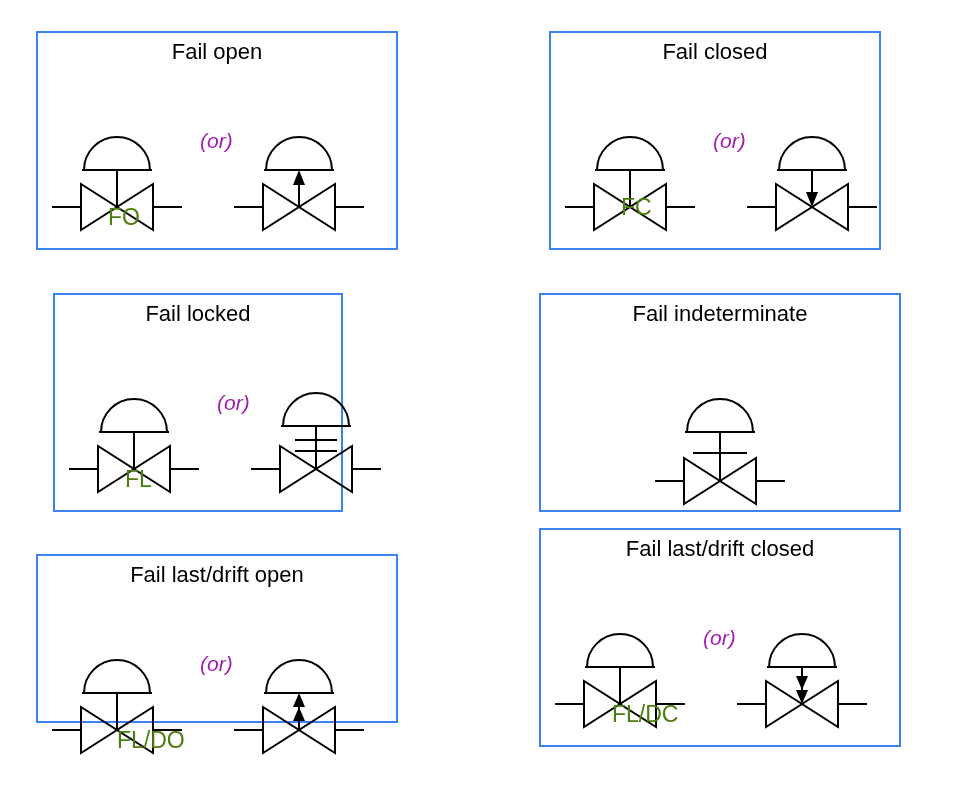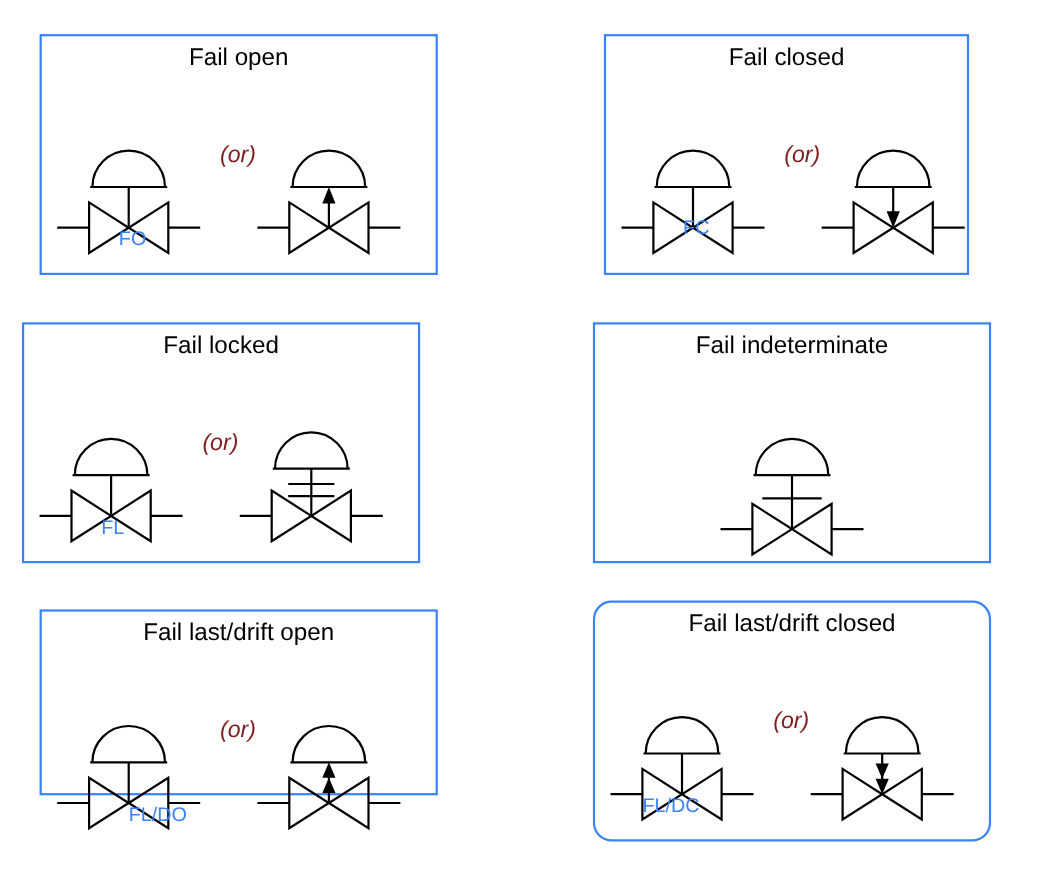--- a/index.html
+++ b/index.html
@@ -39,34 +39,34 @@
     text-align: center;
     font-size: 22px;
     line-height: 26px;
     font-family: "Liberation Sans", sans-serif;
     color: #000000;
     white-space: nowrap;
   }
 
   .panel-code {
     position: absolute;
-    font-size: 18px;
+    font-size: 23px;
     line-height: 26px;
     font-family: "Liberation Sans", sans-serif;
-    color: #3b82f6;
+    color: #4d7c0f;
     white-space: nowrap;
   }
 
   .or-label {
     position: absolute;
     font-size: 21px;
     line-height: 24px;
     font-style: italic;
     font-family: "Liberation Sans", sans-serif;
-    color: #7f1d1d;
+    color: #a21caf;
     white-space: nowrap;
   }
 
   .valve-svg {
     position: absolute;
     display: block;
     overflow: visible;
   }
 
   .valve-svg line,
@@ -143,21 +143,21 @@
       <polygon class="arrowhead" points="65,124 59,109 71,109"></polygon>
       <polygon points="29,101 29,147 65,124"></polygon>
       <polygon points="101,101 101,147 65,124"></polygon>
       <line x1="0" y1="124" x2="29" y2="124"></line>
       <line x1="101" y1="124" x2="130" y2="124"></line>
     </svg>
 
     <div class="panel-code" style="left:70px; top:161px;">FC</div>
   </div>
 
-  <div class="panel" style="left:20px; top:293px; width:362px; height:219px;">
+  <div class="panel" style="left:53px; top:293px; width:290px; height:219px;">
 
     <div class="panel-title">Fail locked</div>
 
     <svg class="valve-svg" style="left:14px; top:50px;" width="180" height="140" viewBox="0 0 180 140">
       <path d="M 32 87 A 33 33 0 0 1 98 87"></path>
       <line x1="30" y1="87" x2="100" y2="87"></line>
       <line x1="65" y1="87" x2="65" y2="124"></line>
       <polygon points="29,101 29,147 65,124"></polygon>
       <polygon points="101,101 101,147 65,124"></polygon>
       <line x1="0" y1="124" x2="29" y2="124"></line>
@@ -221,21 +221,21 @@
       <polygon class="arrowhead" points="65,101 59,115 71,115"></polygon>
       <polygon points="29,101 29,147 65,124"></polygon>
       <polygon points="101,101 101,147 65,124"></polygon>
       <line x1="0" y1="124" x2="29" y2="124"></line>
       <line x1="101" y1="124" x2="130" y2="124"></line>
     </svg>
 
     <div class="panel-code" style="left:43px; top:171px;margin-left:36px;">FL/DO</div>
   </div>
 
-  <div class="panel" style="left:539px; top:546px; width:362px; height:219px;border-radius:17px;">
+  <div class="panel" style="left:539px; top:528px; width:362px; height:219px;">
 
     <div class="panel-title">Fail last/drift closed</div>
 
     <svg class="valve-svg" style="left:14px; top:50px;" width="180" height="140" viewBox="0 0 180 140">
       <path d="M 32 87 A 33 33 0 0 1 98 87"></path>
       <line x1="30" y1="87" x2="100" y2="87"></line>
       <line x1="65" y1="87" x2="65" y2="124"></line>
       <polygon points="29,101 29,147 65,124"></polygon>
       <polygon points="101,101 101,147 65,124"></polygon>
       <line x1="0" y1="124" x2="29" y2="124"></line>
@@ -249,16 +249,16 @@
       <line x1="30" y1="87" x2="100" y2="87"></line>
       <line x1="65" y1="87" x2="65" y2="116"></line>
       <polygon class="arrowhead" points="65,110 59,96 71,96"></polygon>
       <polygon class="arrowhead" points="65,124 59,110 71,110"></polygon>
       <polygon points="29,101 29,147 65,124"></polygon>
       <polygon points="101,101 101,147 65,124"></polygon>
       <line x1="0" y1="124" x2="29" y2="124"></line>
       <line x1="101" y1="124" x2="130" y2="124"></line>
     </svg>
 
-    <div class="panel-code" style="left:43px; top:171px;">FL/DC</div>
+    <div class="panel-code" style="left:43px; top:171px;padding-left:28px;">FL/DC</div>
   </div>
 
 </div>
 
 </body></html>

